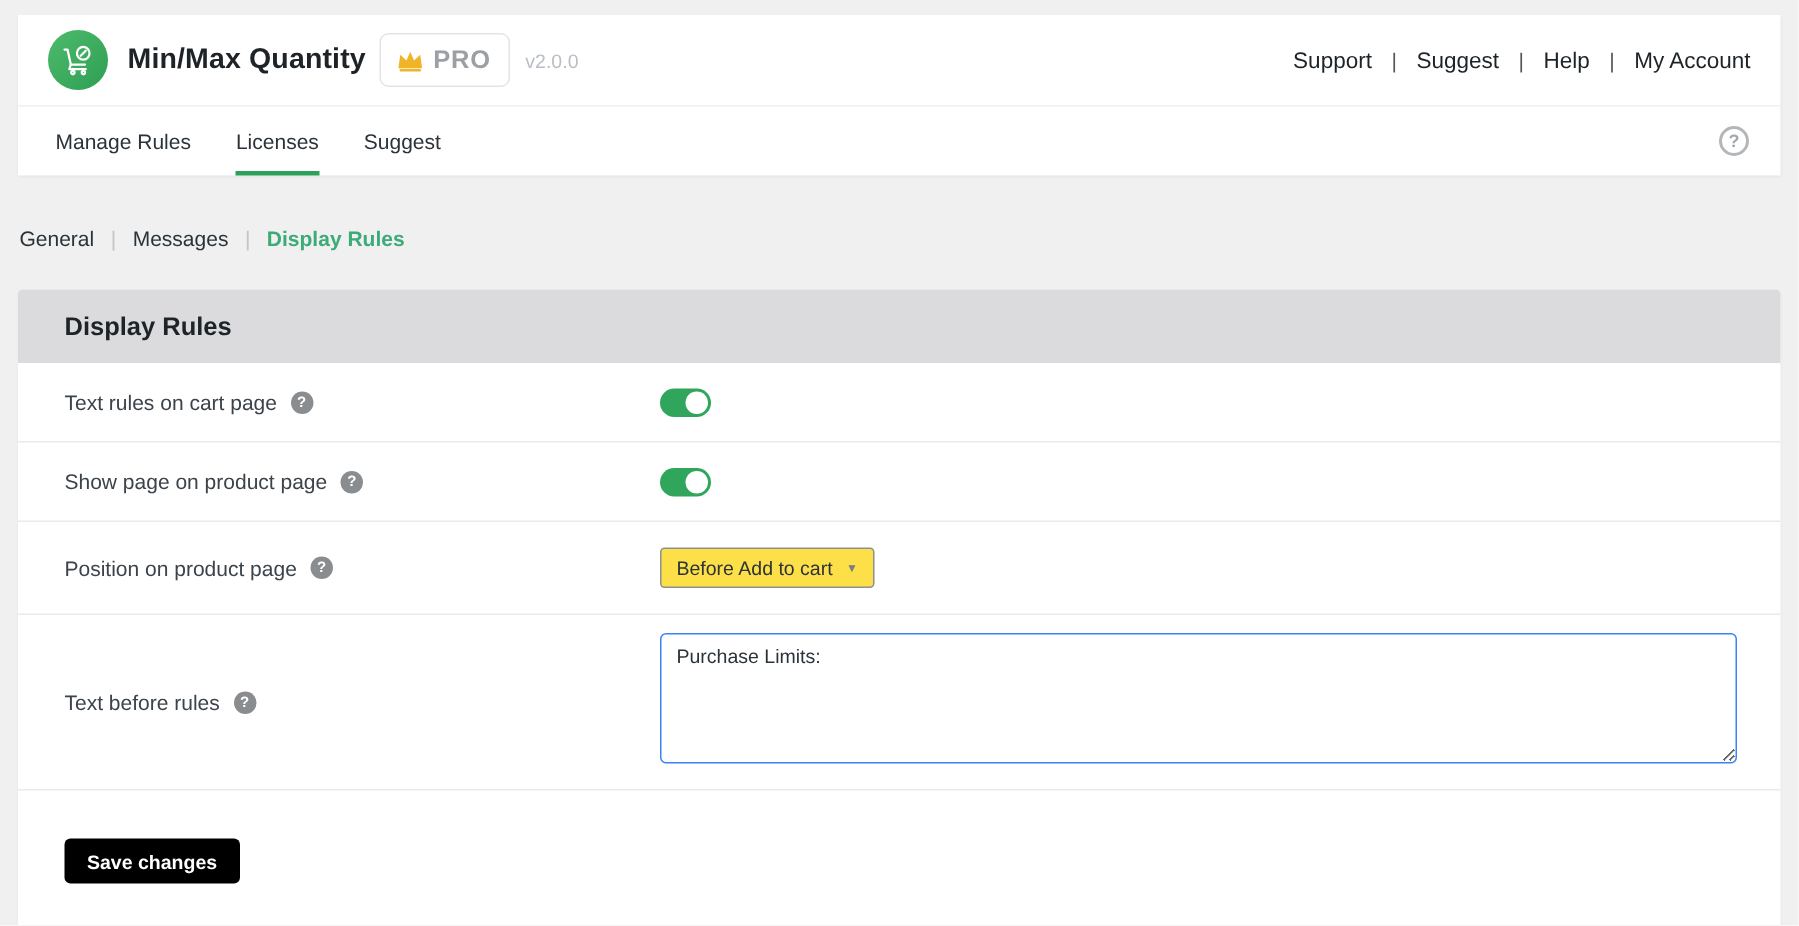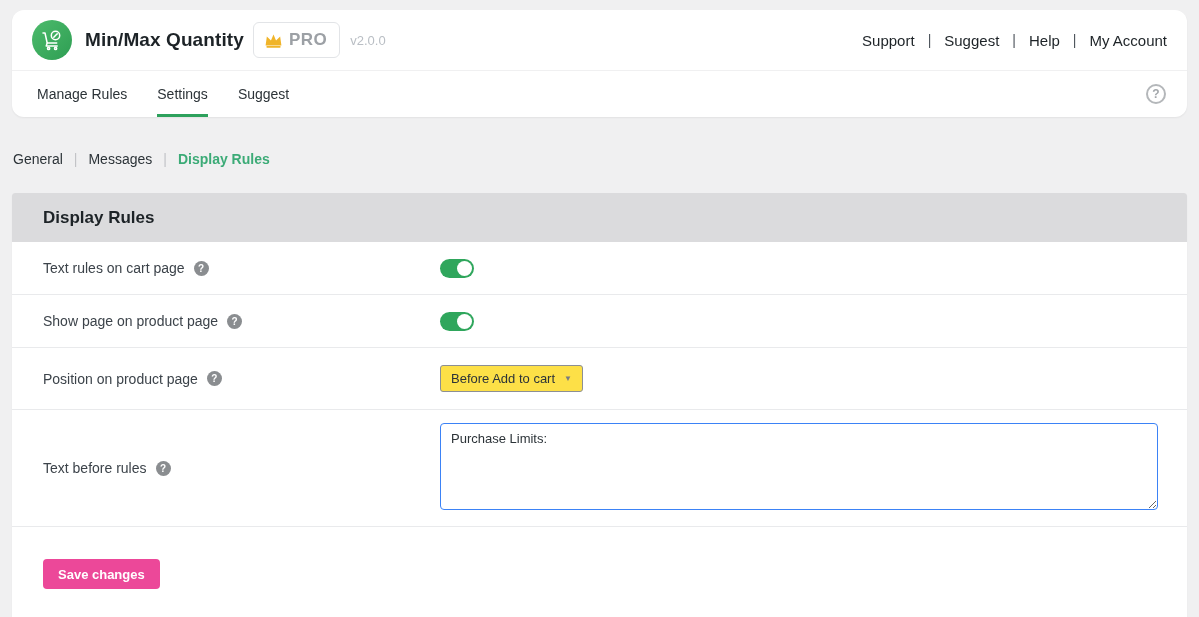--- a/index.html
+++ b/index.html
@@ -7,21 +7,21 @@
   body {
     background: #f0f0f1;
     font-family: "Liberation Sans", "DejaVu Sans", sans-serif;
     color: #2c3338;
   }
 
   
   .top-card {
     margin: 10px 12px 0 12px;
     background: #fff;
-    border-radius: 12px;
+    border-radius: 0;
     box-shadow: 0 1px 2px rgba(0,0,0,.06);
   }
   .header-row {
     height: 60px;
     display: flex;
     align-items: center;
     padding: 0 20px;
   }
   .logo {
     width: 40px; height: 40px;
@@ -208,21 +208,21 @@
     font-family: "Liberation Sans", "DejaVu Sans", sans-serif;
     font-size: 13px;
     color: #2c3338;
     resize: both;
     outline: none;
   }
 
   
   .panel-footer { padding: 32px 31px 0 31px; }
   .save-btn {
-    background: #ec4899;
+    background: #000000;
     color: #fff;
     border: none;
     border-radius: 4px;
     height: 30px;
     padding: 0 15px;
     font-family: "Liberation Sans", "DejaVu Sans", sans-serif;
     font-size: 13px;
     font-weight: bold;
     cursor: pointer;
   }
@@ -257,21 +257,21 @@
       <a>Suggest</a>
       <span class="hl-sep">|</span>
       <a>Help</a>
       <span class="hl-sep">|</span>
       <a>My Account</a>
     </nav>
   </div>
 
   <div class="tab-bar">
     <div class="tab">Manage Rules</div>
-    <div class="tab active">Settings</div>
+    <div class="tab active">Licenses</div>
     <div class="tab">Suggest</div>
     <div class="tab-help">?</div>
   </div>
 </div>
 
 <nav class="subnav">
   <a>General</a>
   <span class="sn-sep">|</span>
   <a>Messages</a>
   <span class="sn-sep">|</span>

